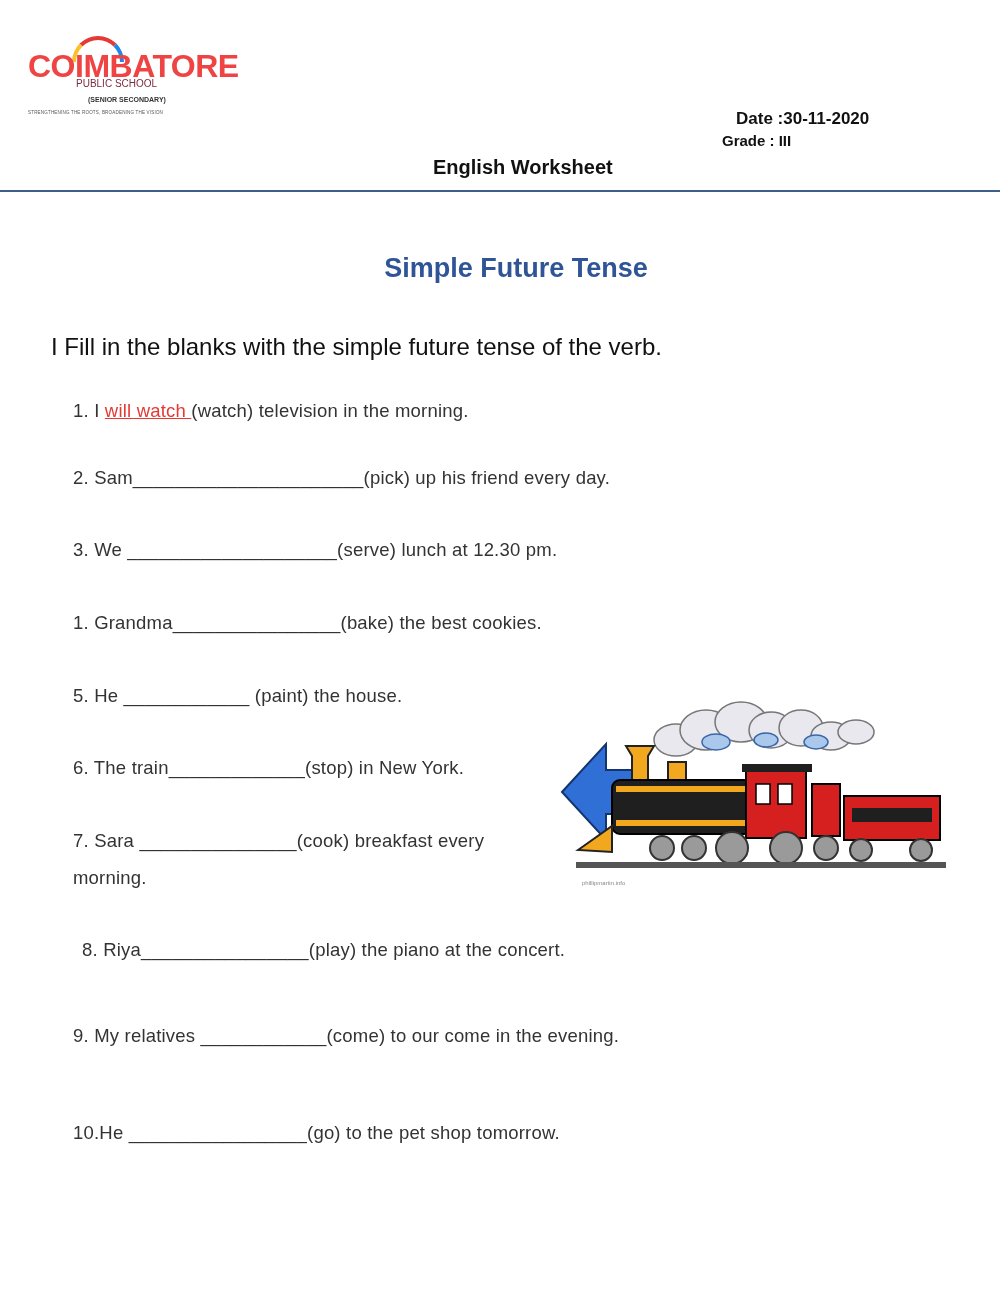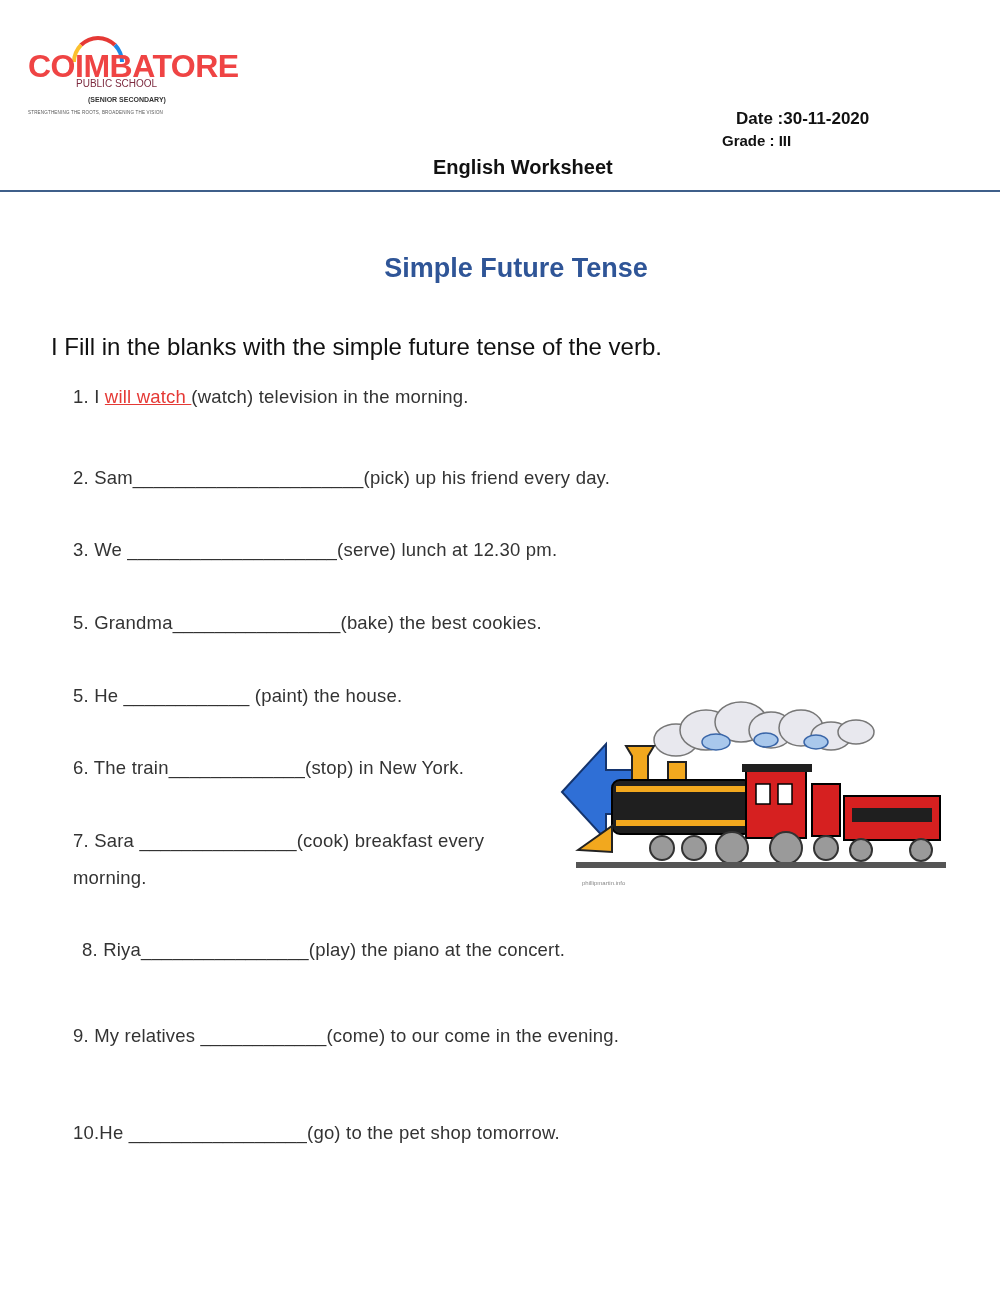--- a/index.html
+++ b/index.html
@@ -53,31 +53,31 @@
 </div>
 
 <div class="abs date">Date :30-11-2020</div>
 <div class="abs grade">Grade : III</div>
 <div class="abs ws-title">English Worksheet</div>
 <div class="abs hr"></div>
 
 <div class="abs main-title">Simple Future Tense</div>
 <div class="abs instruction">I  Fill in the blanks with the simple future tense of the verb.</div>
 
-<div class="abs q" style="top:386px;text-align:right;">
+<div class="abs q" style="top:400px;text-align:right;">
   <span>1.  I </span><span class="answer">will watch </span><span>(watch) television in the morning.</span>
 </div>
 <div class="abs q" style="top:467px;">
   <span>2.  Sam</span><span>______________________</span><span>(pick) up his friend every day.</span>
 </div>
 <div class="abs q" style="top:539px;">
   <span>3. We </span><span>____________________</span><span>(serve) lunch at 12.30 pm.</span>
 </div>
 <div class="abs q" style="top:612px;">
-  <span>5. Grandma</span><span>________________</span><span>(bake) the best cookies.</span>
+  <span>1. Grandma</span><span>________________</span><span>(bake) the best cookies.</span>
 </div>
 <div class="abs q" style="top:685px;">
   <span>5. He </span><span>____________</span><span> (paint) the house.</span>
 </div>
 <div class="abs q" style="top:757px;">
   <span>6. The train</span><span>_____________</span><span>(stop) in New York.</span>
 </div>
 <div class="abs q" style="top:830px;">
   <span>7.  Sara </span><span>_______________</span><span>(cook) breakfast every</span>
 </div>

